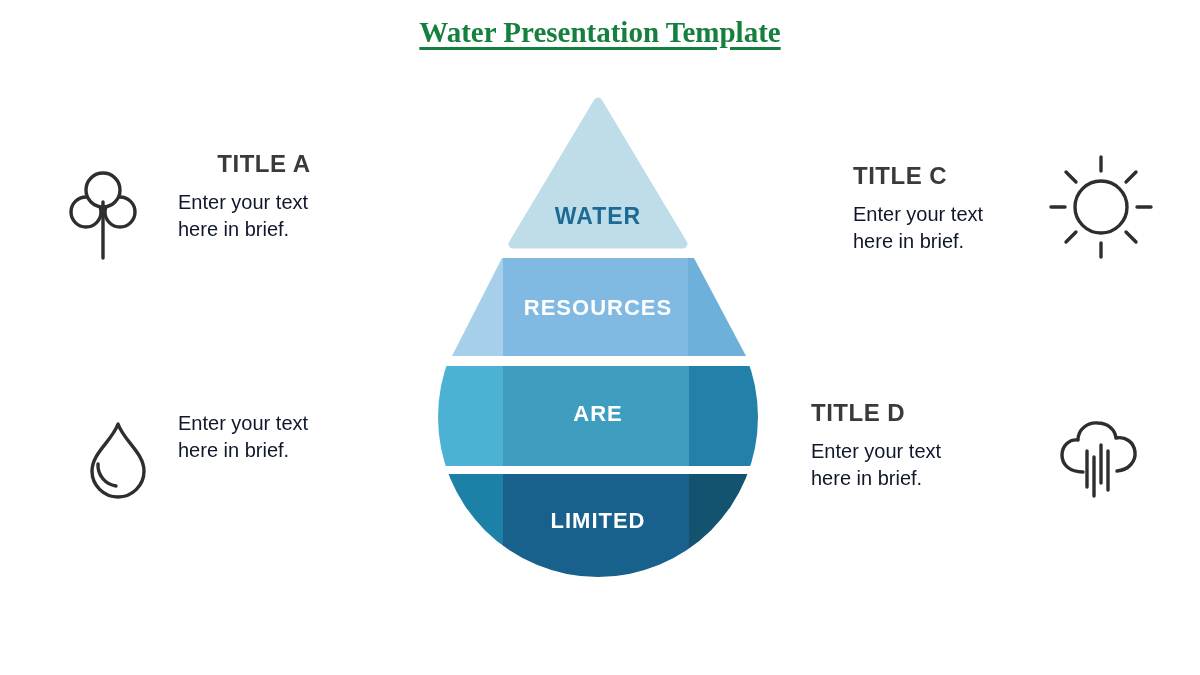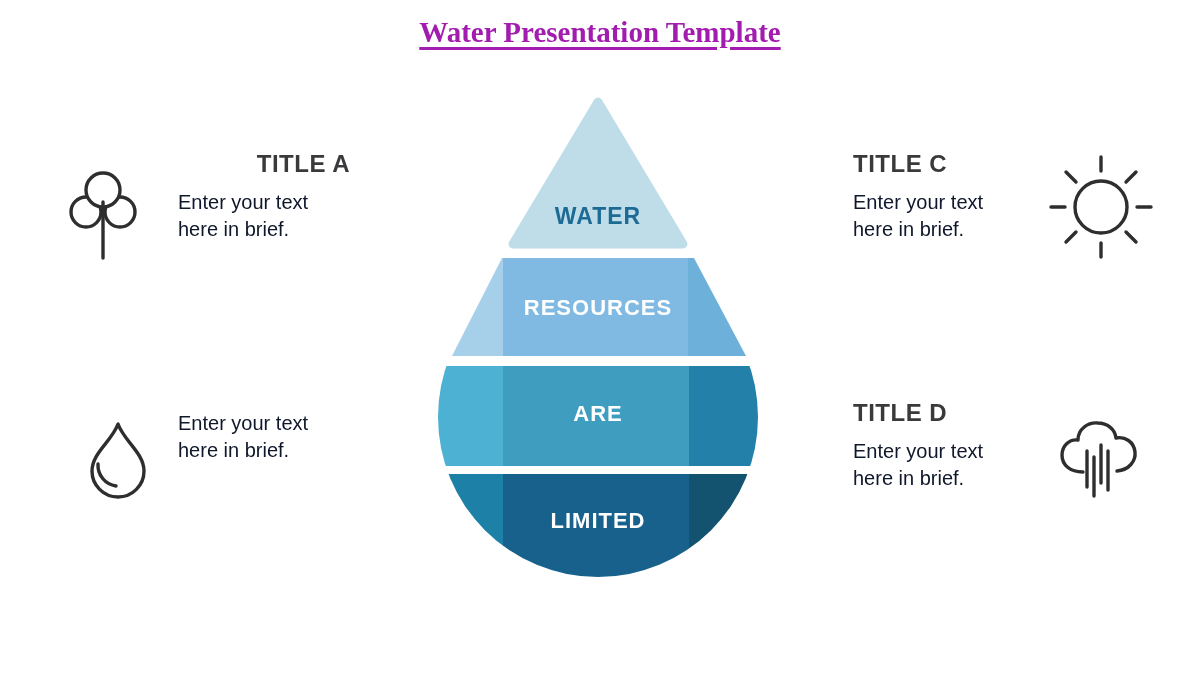--- a/index.html
+++ b/index.html
@@ -3,21 +3,21 @@
 <meta charset="utf-8">
 <style>
   html,body{margin:0;padding:0;}
   body{width:1200px;height:675px;background:#ffffff;overflow:hidden;
        font-family:"Liberation Sans",sans-serif;position:relative;}
   .stage{position:absolute;inset:0;width:1200px;height:675px;}
 
   .main-title{
     position:absolute;top:16px;left:0;width:1200px;margin:0;
     text-align:center;font-family:"Liberation Serif",serif;
-    font-weight:bold;font-size:29px;color:#a21caf;
+    font-weight:bold;font-size:29px;color:#15803d;
   }
   .main-title span{
     text-decoration:underline;text-decoration-thickness:2.5px;text-underline-offset:5px;
   }
 
   svg.diagram{position:absolute;top:0;left:0;width:1200px;height:675px;}
 
   .seg-label{
     font-family:"Liberation Sans",sans-serif;font-weight:bold;
     font-size:22px;letter-spacing:1px;text-anchor:middle;
@@ -25,21 +25,21 @@
   .seg-label.water{font-size:23px;}
 
   .callout{position:absolute;}
   .callout-title{
     font-size:24px;font-weight:bold;color:#3a3a3c;line-height:28px;letter-spacing:0.5px;
   }
   .callout-body{
     margin-top:11px;font-size:20px;color:#0f172a;line-height:27px;width:155px;
   }
   .callout.left{width:172px;}
-  .callout.left .callout-title{text-align:right;}
+  .callout.left .callout-title{text-align:center;}
   .callout.left .callout-body{text-align:left;}
   .callout.right{width:180px;}
   .icon-stroke{fill:none;stroke:#2e2e2e;stroke-width:3.4;stroke-linecap:round;stroke-linejoin:round;}
   .icon-fill-circle{fill:#ffffff;stroke:#2e2e2e;stroke-width:3.4;}
 </style>
 </head>
 <body>
 
 <div class="stage">
 
@@ -117,23 +117,23 @@
 
   <div class="callout left" style="left:178px;top:150px">
     <div class="callout-title">TITLE A</div>
     <div class="callout-body">Enter your text here in brief.</div>
   </div>
 
   <div class="callout left" style="left:178px;top:399px">
     <div class="callout-body">Enter your text here in brief.</div>
   </div>
 
-  <div class="callout right" style="left:853px;top:150px">
+  <div class="callout right" style="left:853px;top:162px">
     <div class="callout-title">TITLE C</div>
     <div class="callout-body">Enter your text here in brief.</div>
   </div>
 
-  <div class="callout right" style="left:853px;top:399px">
+  <div class="callout right" style="left:811px;top:399px">
     <div class="callout-title">TITLE D</div>
     <div class="callout-body">Enter your text here in brief.</div>
   </div>
 
 </div>
 
 </body></html>

